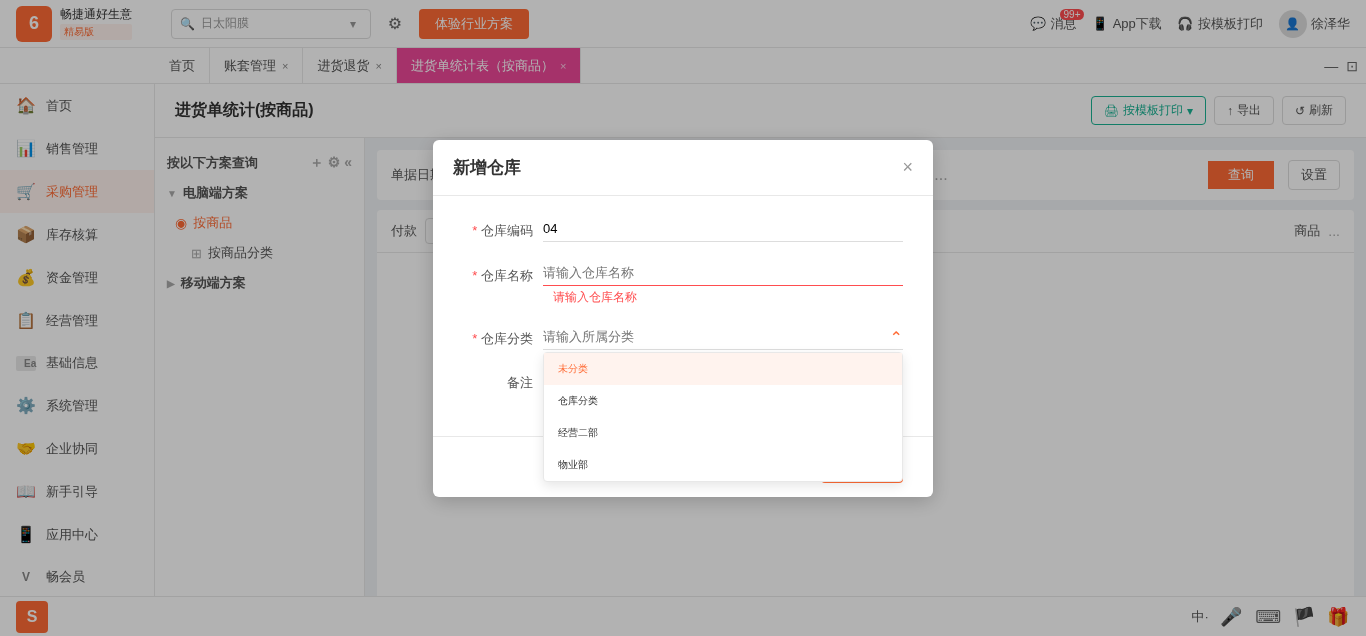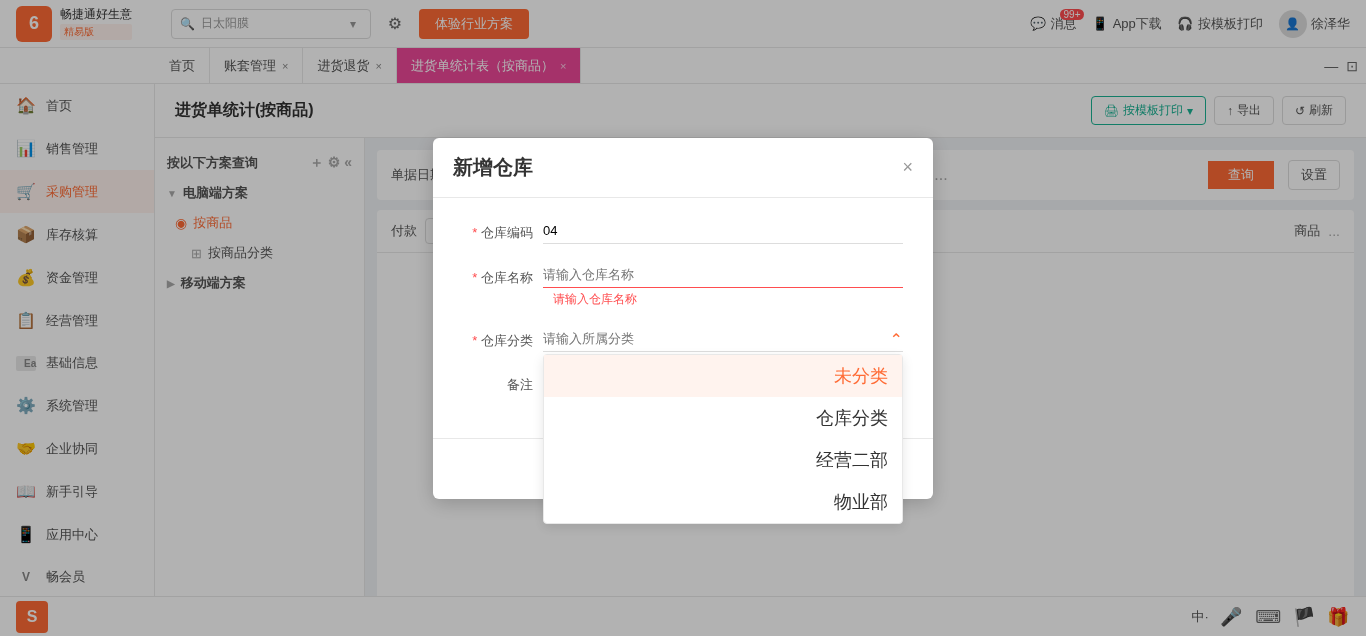--- a/index.html
+++ b/index.html
@@ -396,21 +396,21 @@
       position: relative;
       z-index: 101;
     }
     .dialog-header {
       padding: 16px 20px;
       border-bottom: 1px solid #e8e8e8;
       display: flex;
       align-items: center;
       justify-content: space-between;
     }
-    .dialog-title { font-size: 20px; font-weight: bold; color: #333; }
+    .dialog-title { font-size: 17px; font-weight: bold; color: #333; }
     .dialog-close { color: #999; font-size: 18px; cursor: pointer; }
     .dialog-body { padding: 20px 30px; }
     .form-row {
       display: flex;
       align-items: flex-start;
       margin-bottom: 18px;
       position: relative;
     }
     .form-label {
       width: 80px;
@@ -461,23 +461,22 @@
       background: white;
       border: 1px solid #e8e8e8;
       border-radius: 4px;
       box-shadow: 0 4px 12px rgba(0,0,0,0.1);
       z-index: 200;
       margin-top: 2px;
     }
     .dropdown-item {
       padding: 9px 14px;
       cursor: pointer;
-      font-size: 18px;
+      font-size: 10px;
       color: #333;
-      text-align: right;
     }
     .dropdown-item.selected { background: #fff3ee; color: #ff6b35; }
     .form-textarea {
       flex: 1;
       border: none;
       border-bottom: 1px solid #ddd;
       padding: 5px 0;
       font-size: 13px;
       outline: none;
       resize: none;

